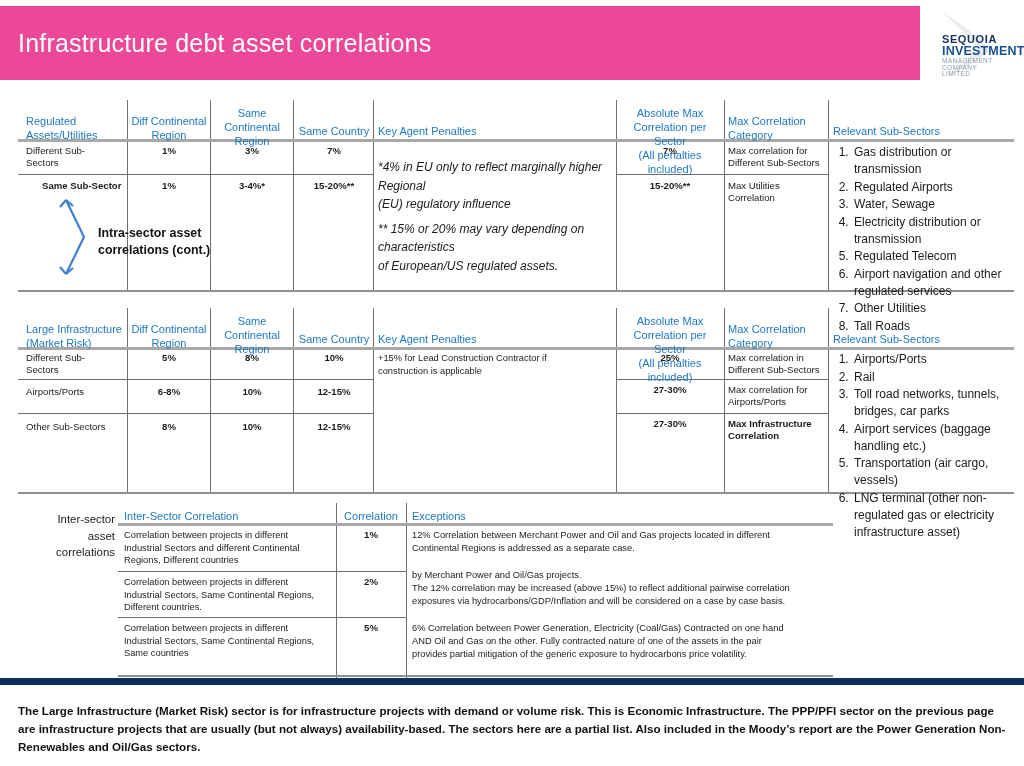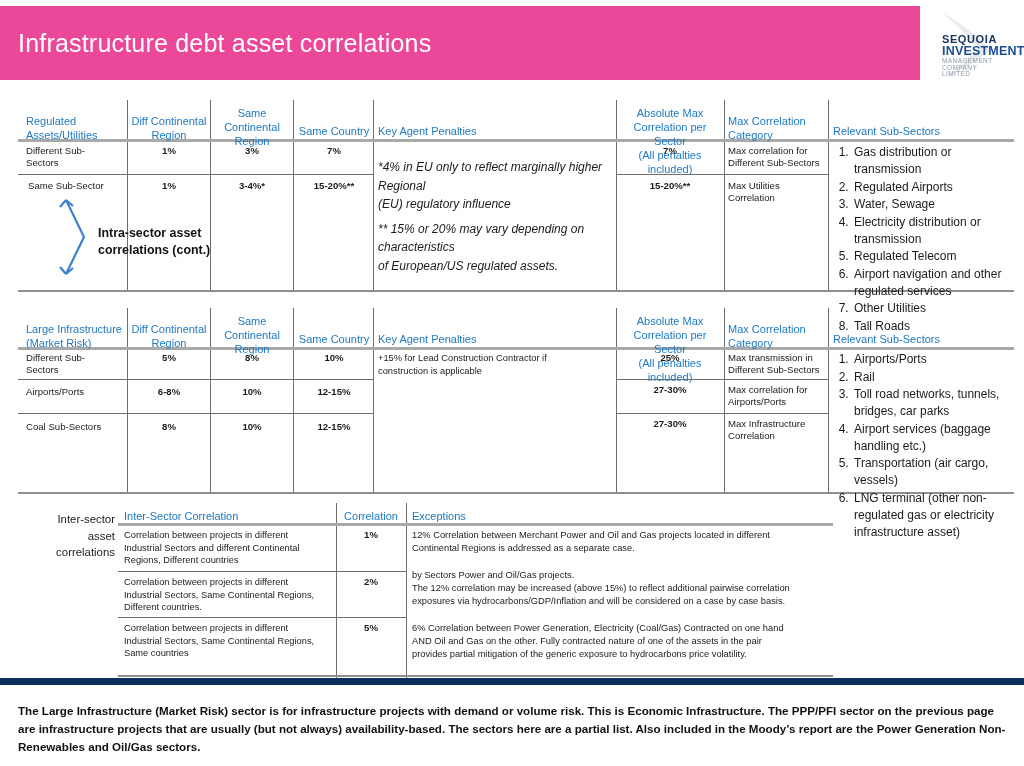--- a/index.html
+++ b/index.html
@@ -148,21 +148,21 @@
   </div>
   <div class="cell num" style="left:113px;top:45px;width:76px;">1%</div>
   <div class="cell num" style="left:196px;top:45px;width:76px;">3%</div>
   <div class="cell num" style="left:279px;top:45px;width:74px;">7%</div>
   <div class="cell num" style="left:600px;top:45px;width:104px;">7%</div>
   <div class="cell lbl" style="left:710px;top:45px;width:100px;">
     <span>Max correlation for</span><br>
     <span>Different Sub-Sectors</span>
   </div>
 
-  <div class="cell lbl" style="left:10px;top:80px;width:100px;">Same Sub-Sector</div>
+  <div class="cell lbl" style="left:24px;top:80px;width:100px;font-weight:bold;">Same Sub-Sector</div>
   <div class="cell num" style="left:113px;top:80px;width:76px;">1%</div>
   <div class="cell num" style="left:196px;top:80px;width:76px;">3-4%*</div>
   <div class="cell num" style="left:279px;top:80px;width:74px;">15-20%**</div>
   <div class="cell num" style="left:600px;top:80px;width:104px;">15-20%**</div>
   <div class="cell lbl" style="left:710px;top:80px;width:100px;">
     <span>Max Utilities</span><br>
     <span>Correlation</span>
   </div>
 
   <div class="note" style="left:360px;top:58px;width:238px;">
@@ -242,40 +242,40 @@
 
   <div class="cell lbl" style="left:8px;top:44px;width:100px;">
     <span>Different Sub-</span><br>
     <span>Sectors</span>
   </div>
   <div class="cell num" style="left:113px;top:44px;width:76px;">5%</div>
   <div class="cell num" style="left:196px;top:44px;width:76px;">8%</div>
   <div class="cell num" style="left:279px;top:44px;width:74px;">10%</div>
   <div class="cell num" style="left:600px;top:44px;width:104px;">25%</div>
   <div class="cell lbl" style="left:710px;top:44px;width:100px;">
-    <span>Max transmission in</span><br>
+    <span>Max correlation in</span><br>
     <span>Different Sub-Sectors</span>
   </div>
 
   <div class="cell lbl" style="left:8px;top:78px;width:100px;">Airports/Ports</div>
   <div class="cell num" style="left:113px;top:78px;width:76px;">6-8%</div>
   <div class="cell num" style="left:196px;top:78px;width:76px;">10%</div>
   <div class="cell num" style="left:279px;top:78px;width:74px;">12-15%</div>
   <div class="cell num" style="left:600px;top:76px;width:104px;">27-30%</div>
   <div class="cell lbl" style="left:710px;top:76px;width:100px;">
     <span>Max correlation for</span><br>
     <span>Airports/Ports</span>
   </div>
 
-  <div class="cell lbl" style="left:8px;top:113px;width:100px;">Coal Sub-Sectors</div>
+  <div class="cell lbl" style="left:8px;top:113px;width:100px;">Other Sub-Sectors</div>
   <div class="cell num" style="left:113px;top:113px;width:76px;">8%</div>
   <div class="cell num" style="left:196px;top:113px;width:76px;">10%</div>
   <div class="cell num" style="left:279px;top:113px;width:74px;">12-15%</div>
   <div class="cell num" style="left:600px;top:110px;width:104px;">27-30%</div>
-  <div class="cell lbl" style="left:710px;top:110px;width:100px;">
+  <div class="cell lbl" style="left:710px;top:110px;width:100px;font-weight:bold;">
     <span>Max Infrastructure</span><br>
     <span>Correlation</span>
   </div>
 
   <div class="plain" style="left:360px;top:44px;width:235px;">
     <span>+15% for Lead Construction Contractor if</span><br>
     <span>construction is applicable</span>
   </div>
 
   <div class="subsec" style="left:815px;top:43px;width:180px;">
@@ -328,21 +328,21 @@
     <span>Correlation between projects in different</span><br>
     <span>Industrial Sectors, Same Continental Regions,</span><br>
     <span>Same countries</span>
   </div>
   <div class="cell num" style="left:222px;top:119px;width:62px;">5%</div>
 
   <div class="plain" style="left:294px;top:26px;width:420px;line-height:1.42;">
     <span>12% Correlation between Merchant Power and Oil and Gas projects located in different</span><br>
     <span>Continental Regions is addressed as a separate case.</span><br>
     <br>
-    <span>by Sectors Power and Oil/Gas projects.</span><br>
+    <span>by Merchant Power and Oil/Gas projects.</span><br>
     <span>The 12% correlation may be increased (above 15%) to reflect additional pairwise correlation</span><br>
     <span>exposures via hydrocarbons/GDP/Inflation and will be considered on a case by case basis.</span>
   </div>
 
   <div class="plain" style="left:294px;top:119px;width:420px;line-height:1.42;">
     <span>6% Correlation between Power Generation, Electricity (Coal/Gas) Contracted on one hand</span><br>
     <span>AND Oil and Gas on the other. Fully contracted nature of one of the assets in the pair</span><br>
     <span>provides partial mitigation of the generic exposure to hydrocarbons price volatility.</span>
   </div>
 </div>

